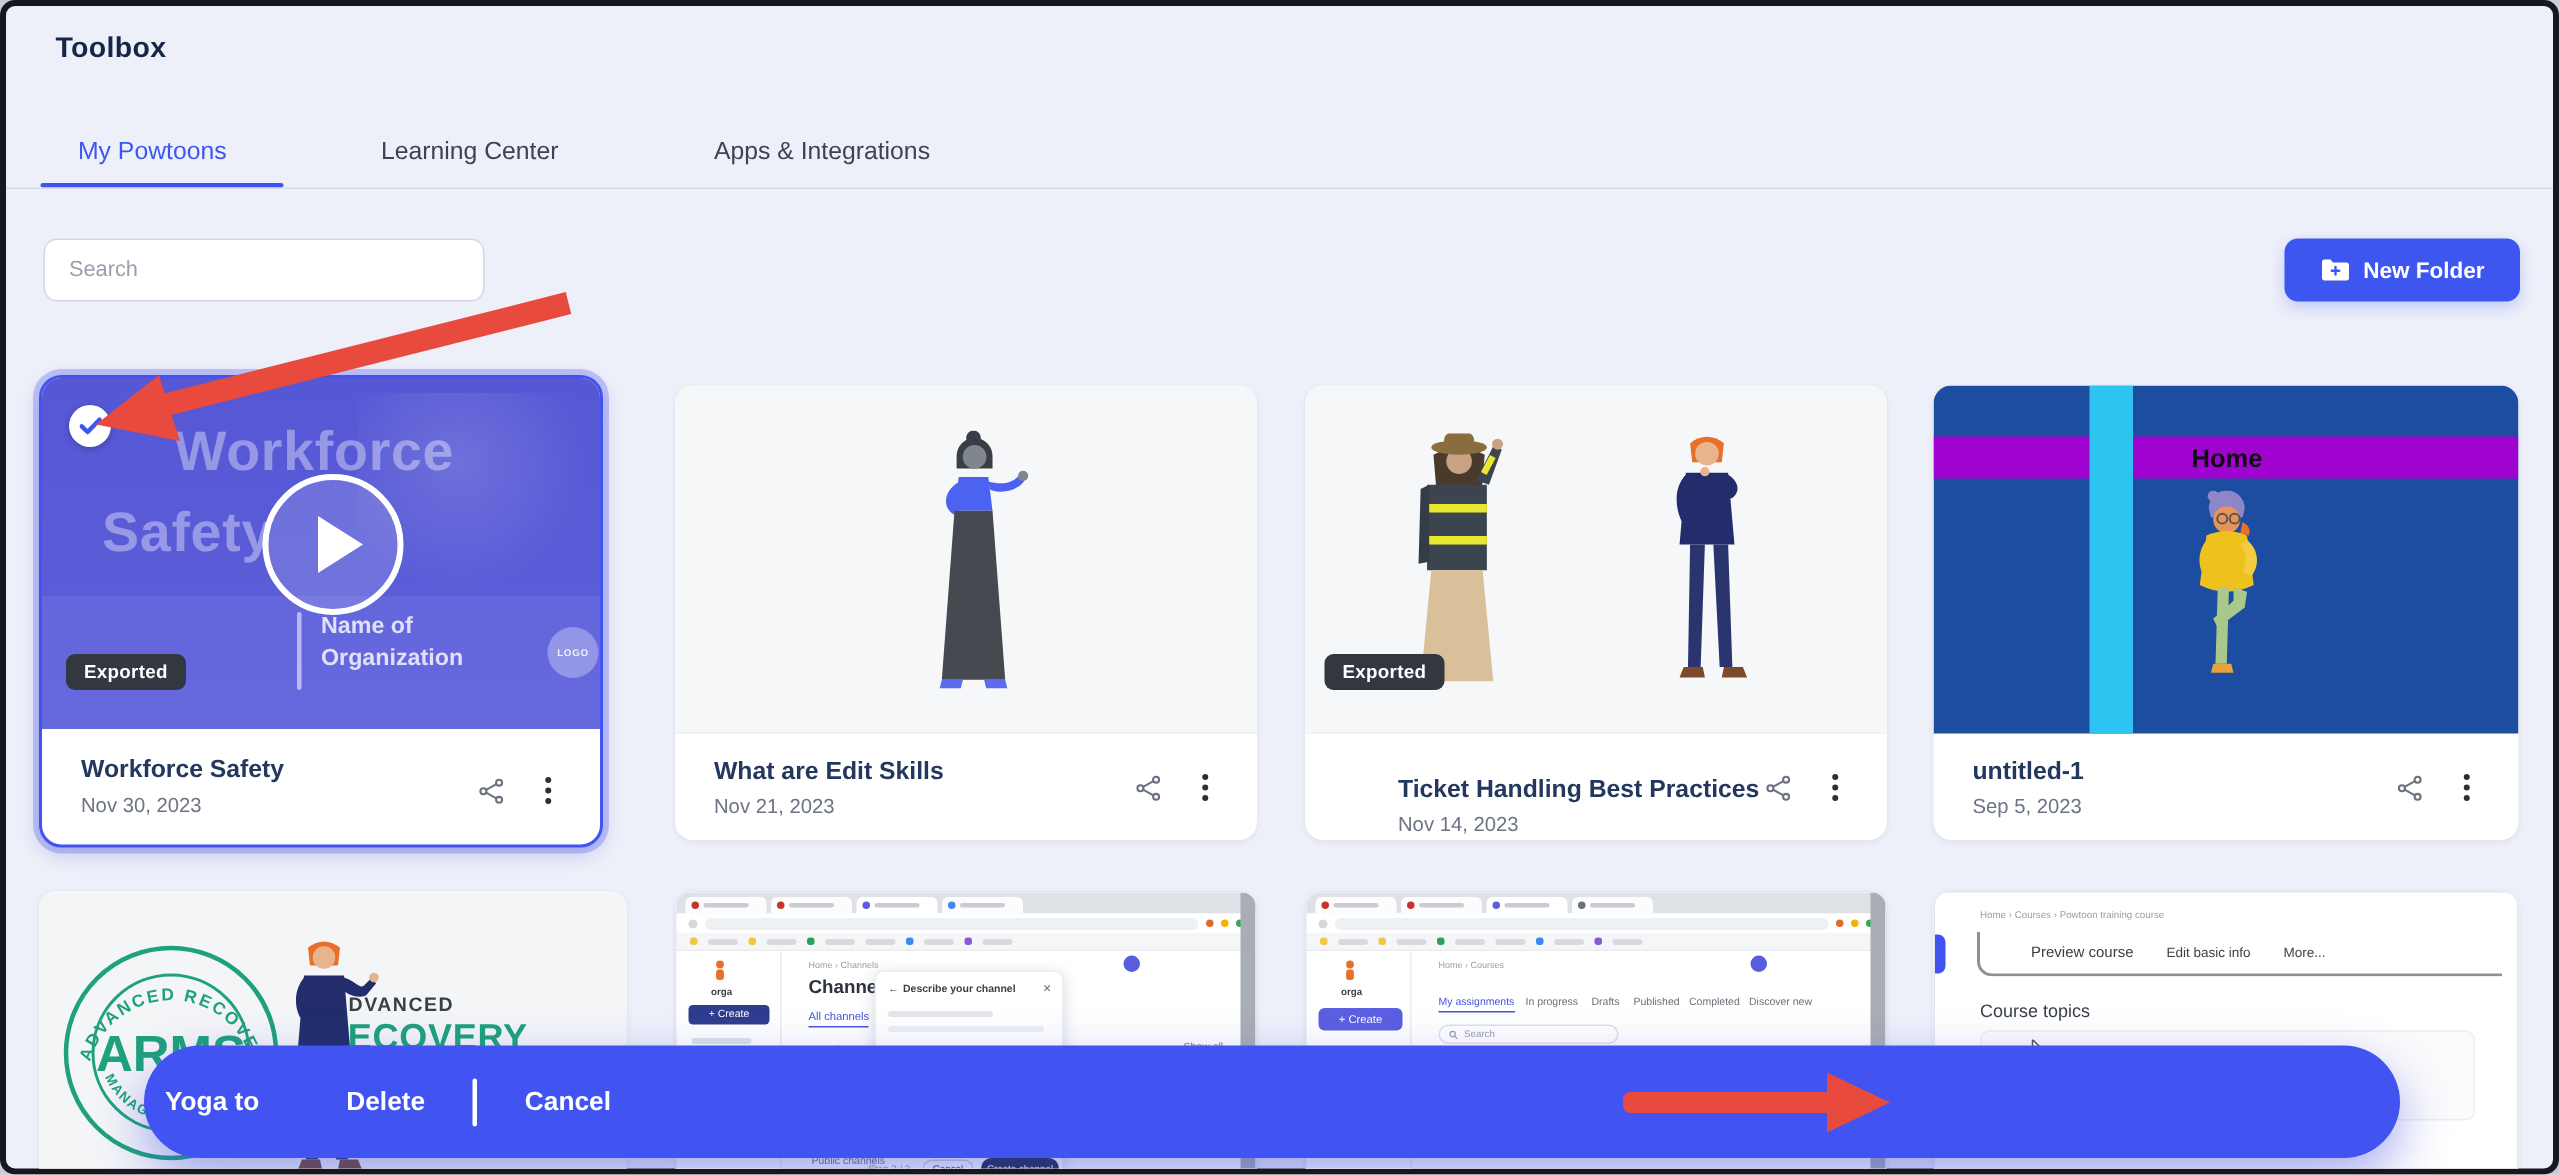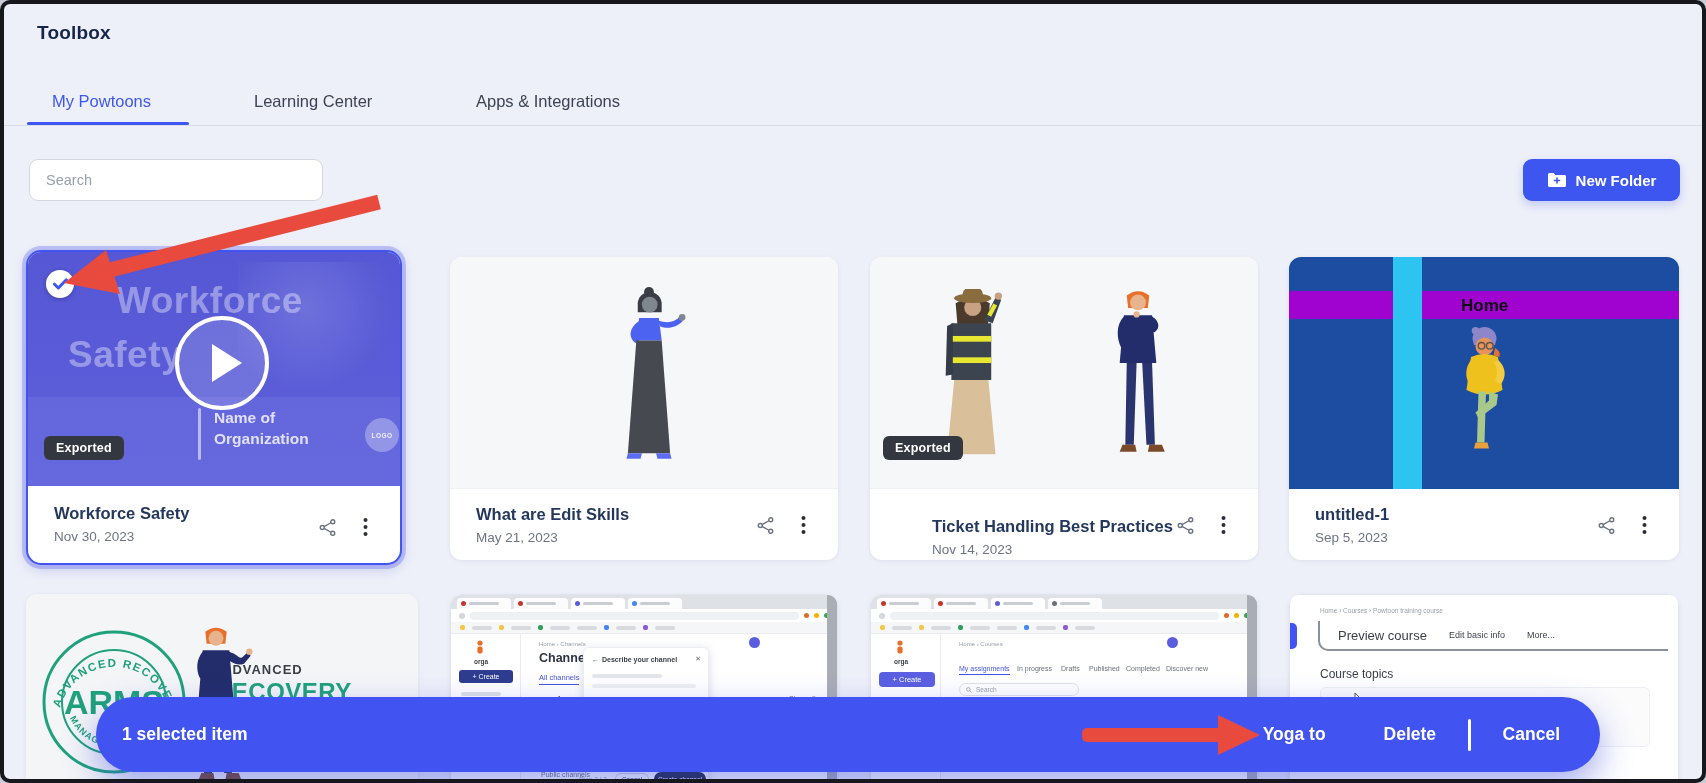--- a/index.html
+++ b/index.html
@@ -157,21 +157,21 @@
         <path d="M23.5 24 C15 29 15.5 37 21 40 l3-3 c-3-3-2-8 1.5-10z" fill="#4b63f0"></path>
         <path d="M36.5 24 C44 26 48 25 52 21 l2 3 c-4 5-11 6-16 4z" fill="#4b63f0"></path>
         <circle cx="53.5" cy="21.5" r="2.4" fill="#80868e"></circle>
         <path d="M21 38 L39 38 L45 118 L15 118 Z" fill="#46494f"></path>
         <path d="M15 118 h10 l-1 4 h-10 z" fill="#5b6cf0"></path>
         <path d="M35 118 h10 l1 4 h-10 z" fill="#5b6cf0"></path>
       </svg>
     </div>
     <div class="abs" style="left:26px;top:248px;">
       <div class="cfoot-title">What are Edit Skills</div>
-      <div class="cfoot-date">May 21, 2023</div>
+      <div class="cfoot-date">Nov 21, 2023</div>
     </div>
     <div class="icon-btn" style="right:60px;top:255px;">
       <svg width="19" height="19" viewBox="0 0 20 20">
           <g stroke="#6b7280" stroke-width="1.5" fill="none">
             <circle cx="15.5" cy="4" r="2.1"></circle>
             <circle cx="4.5" cy="10" r="2.1"></circle>
             <circle cx="15.5" cy="16" r="2.1"></circle>
             <path d="M6.4 9 13.6 5M6.4 11 13.6 15"></path>
           </g>
         </svg>
@@ -461,34 +461,33 @@
       </div>
       <div class="abs" style="right:0;top:0;width:10px;bottom:0;background:#a9adb5;"></div>
     </div>
   </article>
 
   <article class="abs card" style="left:1285px;top:590px;width:390px;height:260px;">
     <div class="bwin" style="left:0;top:0;width:390px;height:260px;background:#fff;">
       <div class="abs" style="left:0;top:28px;width:7px;height:26px;background:#4154f2;border-radius:0 5px 5px 0;"></div>
       <div class="mtxt" style="left:30px;top:12px;font-size:6.5px;color:#9aa0aa;">Home › Courses › Powtoon training course</div>
       <div class="abs" style="left:28px;top:26px;width:350px;height:30px;border:2px solid #8c9097;border-top:none;border-right:none;border-radius:0 0 0 10px;display:flex;align-items:center;gap:22px;padding-left:18px;background:#fff;">
-        <span style="font-size:13px;color:#3a3f47;">Preview course</span>
+        <span style="font-size:10px;color:#3a3f47;margin-left:16px;">Preview course</span>
         <span style="font-size:9px;color:#3a3f47;">Edit basic info</span>
         <span style="font-size:9px;color:#3a3f47;">More...</span>
       </div>
       <div class="mtxt" style="left:30px;top:72px;font-size:12px;color:#3a3f47;">Course topics</div>
       <div class="abs" style="left:30px;top:92px;width:330px;height:60px;border:1px solid #eceef2;border-radius:6px;background:#fbfbfc;"></div>
       <svg class="abs" style="left:64px;top:98px;" width="10" height="13" viewBox="0 0 10 13">
           <path d="M1 0 L9 8 L5.4 8.4 L7 12 L5.2 12.8 L3.6 9 L1 11 Z" fill="#fff" stroke="#555" stroke-width="1"></path>
         </svg>
     </div>
   </article>
 
   <div class="abs actionbar">
-    <div class="ab-left">1 selected item</div>
     <button class="ab-btn">Yoga to</button>
     <button class="ab-btn" style="margin-left:30px;">Delete</button>
     <div class="ab-div"></div>
     <button class="ab-btn" style="margin-right:26px;">Cancel</button>
   </div>
 
   <svg class="abs annot" style="left:30px;top:180px;" width="380" height="120" viewBox="0 0 380 120">
     <line x1="345" y1="18" x2="68" y2="88" stroke="#e84a3d" stroke-width="15"></line>
     <polygon points="30,99 72,66 86,110" fill="#e84a3d"></polygon>
   </svg>

